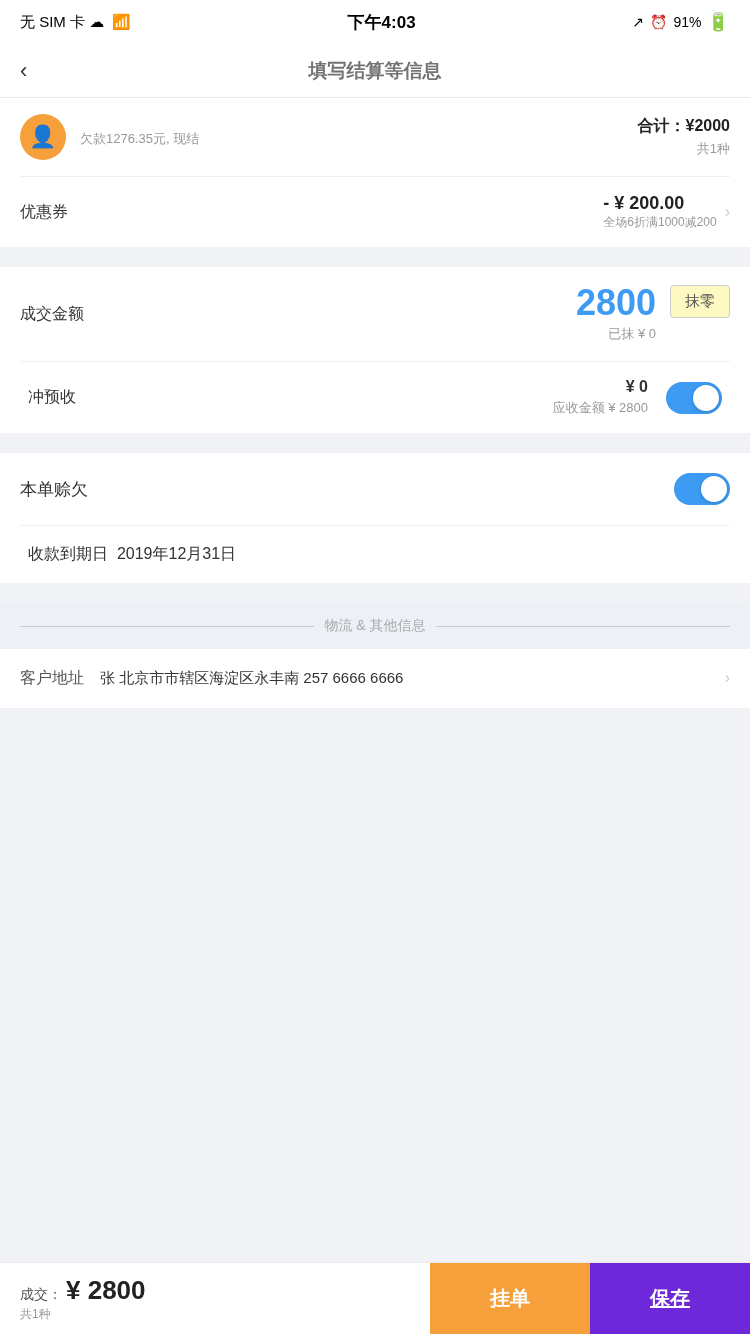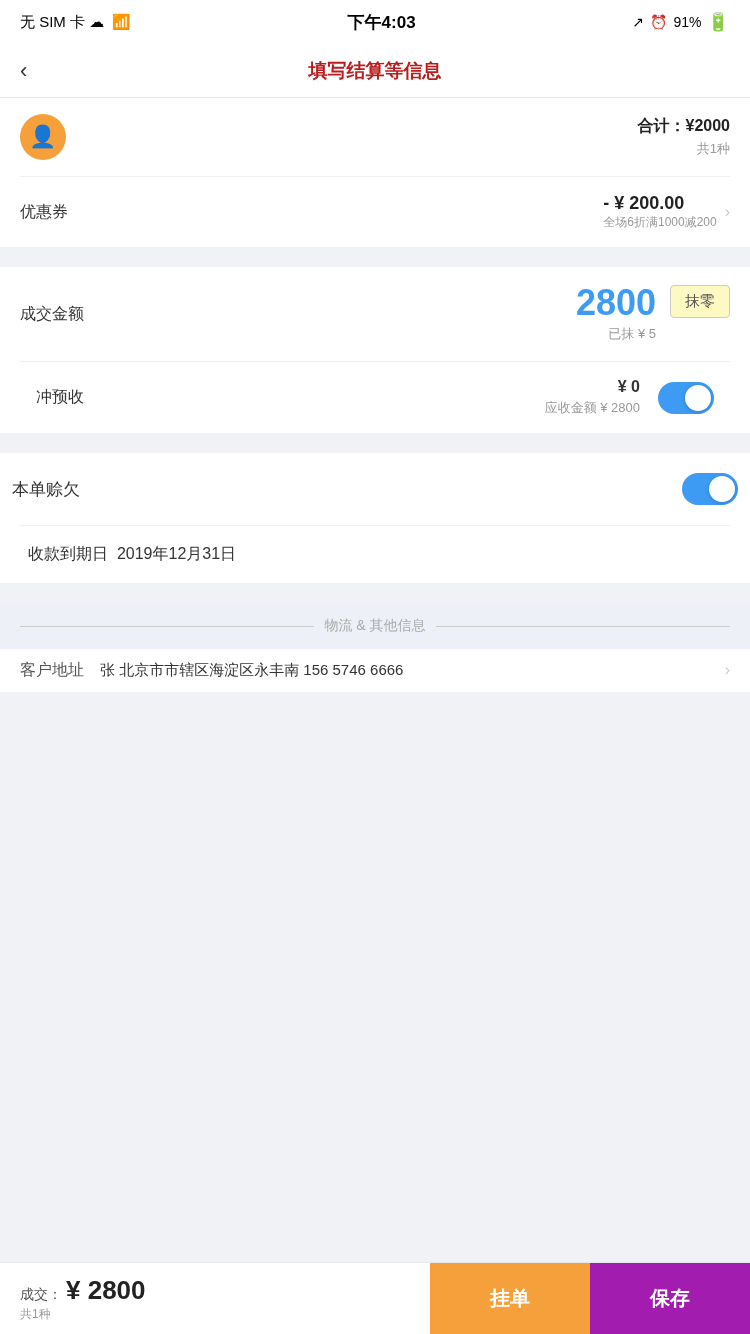--- a/index.html
+++ b/index.html
@@ -42,21 +42,21 @@
     .nav-back {
       position: absolute;
       left: 20px;
       font-size: 22px;
       color: #333;
       cursor: pointer;
     }
     .nav-title {
       font-size: 19px;
       font-weight: 600;
-      color: #b91c1c;
+      color: #737373;
     }
 
     
     .card {
       background: #fff;
       margin-bottom: 10px;
     }
 
     
     .user-row {
@@ -183,21 +183,21 @@
       font-size: 13px;
       color: #999;
       text-align: right;
       margin-top: 4px;
     }
 
     
     .flush-row {
       display: flex;
       align-items: center;
-      padding: 16px 36px;
+      padding: 16px 28px;
       background: #fff;
       justify-content: space-between;
     }
     .flush-center {
       text-align: right;
     }
     .flush-amount {
       font-size: 16px;
       font-weight: 600;
       color: #333;
@@ -227,21 +227,21 @@
       background: #fff;
       top: 3px;
       right: 3px;
       box-shadow: 0 1px 4px rgba(0,0,0,0.2);
     }
 
     
     .debt-row {
       display: flex;
       align-items: center;
-      padding: 20px 12px;
+      padding: 20px 20px;
       background: #fff;
       justify-content: space-between;
     }
     .debt-label {
       font-size: 17px;
       color: #333;
     }
 
     
     .due-row {
@@ -269,21 +269,21 @@
     }
     .logistics-text {
       font-size: 14px;
       color: #aaa;
     }
 
     
     .address-row {
       display: flex;
       align-items: center;
-      padding: 10px 20px;
+      padding: 18px 20px;
       background: #fff;
       justify-content: space-between;
       cursor: pointer;
     }
     .address-label {
       font-size: 16px;
       color: #555;
       flex-shrink: 0;
       margin-right: 16px;
     }
@@ -339,21 +339,22 @@
       font-size: 20px;
       font-weight: 600;
       color: #fff;
       cursor: pointer;
       flex-shrink: 0;
     }
     .btn-hang {
       background: #f5a03a;
     }
     .btn-save {
-      background: #a21caf;
+      background: #6d28d9;
+      text-decoration: underline;
     }
   </style>
 </head>
 <body>
 
 <div class="status-bar">
   <div class="status-left">
     <span>无 SIM 卡  ☁</span>
     <span>📶</span>
   </div>
@@ -370,20 +371,21 @@
   <span class="nav-back">‹</span>
   <span class="nav-title">填写结算等信息</span>
 </div>
 
 <div class="card">
   <div class="user-row">
     <div class="avatar">
       <span>👤</span>
     </div>
     <div class="user-info">
+      <div class="user-sub">欠款1276.35元, 现结</div>
     </div>
     <div class="user-total">
       <div class="user-total-amount">合计：¥2000</div>
       <div class="user-total-count">共1种</div>
     </div>
   </div>
   <div class="divider"></div>
 
   <div class="coupon-row">
     <span class="coupon-label">优惠券</span>
@@ -401,21 +403,21 @@
 
 <div class="card">
 
   <div class="form-row">
     <span class="form-label">成交金额</span>
     <div style="display:flex; align-items:flex-start; gap:14px;">
       <div>
         <div style="display:flex; align-items:center; justify-content:flex-end;">
           <span class="amount-blue">2800</span>
         </div>
-        <div class="amount-sub">已抹  ¥ 5</div>
+        <div class="amount-sub">已抹  ¥ 0</div>
       </div>
       <button class="round-btn">抹零</button>
     </div>
   </div>
 
   <div class="divider"></div>
 
   <div class="flush-row">
     <span class="form-label">冲预收</span>
     <div style="display:flex; align-items:center; gap:18px;">
@@ -449,21 +451,21 @@
 
 <div class="logistics-sep">
   <div class="logistics-line"></div>
   <span class="logistics-text">物流 &amp; 其他信息</span>
   <div class="logistics-line"></div>
 </div>
 
 <div class="card">
   <div class="address-row">
     <span class="address-label">客户地址</span>
-    <span class="address-content">张 北京市市辖区海淀区永丰南 156 5746 6666</span>
+    <span class="address-content">张 北京市市辖区海淀区永丰南 257 6666 6666</span>
     <span class="chevron">›</span>
   </div>
 </div>
 
 <div class="bottom-gray" style="height: 200px;"></div>
 
 <div class="footer">
   <div class="footer-info">
     <div style="display:flex; align-items:baseline; gap:4px;">
       <span class="footer-deal">成交：</span>

